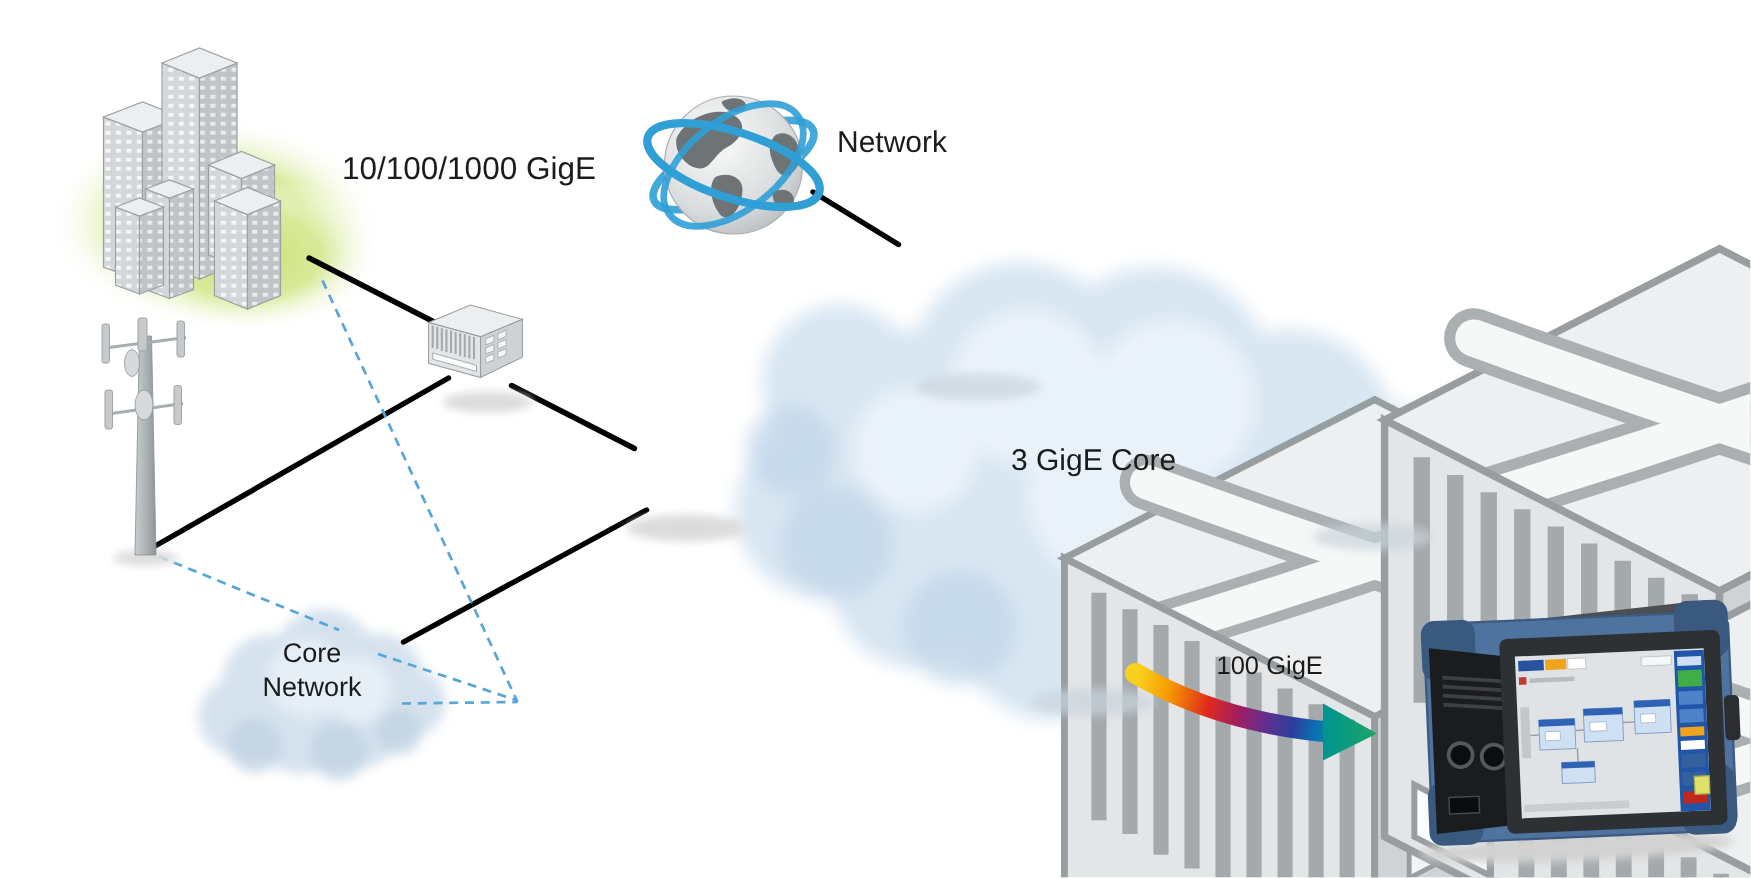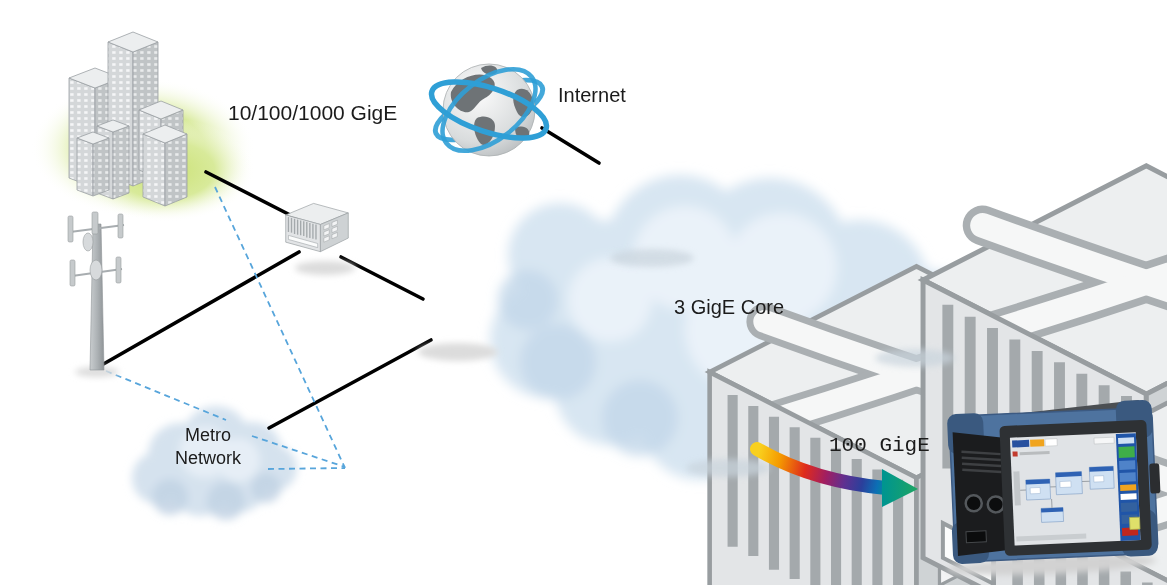--- a/index.html
+++ b/index.html
@@ -10,21 +10,21 @@
   #stage svg.diagram{position:absolute;left:0;top:0;}
   .lbl{
     position:absolute;color:#1b1b1b;white-space:nowrap;
     font-family:"Liberation Sans", sans-serif;
   }
   .lbl-access {left:228px;top:101px;font-size:21px;}
   .lbl-internet{left:558px;top:84px;font-size:20px;}
   .lbl-core    {left:674px;top:296px;font-size:20px;}
   .lbl-metro   {left:160px;top:424px;font-size:18px;width:96px;
                 text-align:center;white-space:normal;line-height:1.25;}
-  .lbl-tester  {left:829px;top:434px;font-size:21px;font-family:Liberation Mono, monospace;}
+  .lbl-tester  {left:811px;top:434px;font-size:17px;}
 </style>
 </head>
 <body>
 
 <div id="stage">
 
 <svg class="diagram" width="1167" height="585" viewBox="0 0 1167 585">
   <defs>
     <filter id="soft6" x="-40%" y="-40%" width="180%" height="180%">
           <feGaussianBlur stdDeviation="6"></feGaussianBlur>
@@ -357,18 +357,18 @@
         <rect x="1040" y="508" width="22" height="4" fill="#2e62b4"></rect>
         <line x1="1051" y1="499" x2="1051" y2="508" stroke="#9aa0a5" stroke-width="1"></line>
       </g>
       <rect x="1014" y="535" width="70" height="5" fill="#c9cdd0"></rect>
       <rect x="1128" y="521" width="10" height="12" fill="#dfe06a" stroke="#a8a94e" stroke-width="0.8"></rect>
     </g>
   </g>
 </svg>
 
 <div class="lbl lbl-access">10/100/1000 GigE</div>
-<div class="lbl lbl-internet">Internet</div>
+<div class="lbl lbl-internet">Network</div>
 <div class="lbl lbl-core">3 GigE Core</div>
-<div class="lbl lbl-metro">Metro Network</div>
+<div class="lbl lbl-metro">Core Network</div>
 <div class="lbl lbl-tester">100 GigE</div>
 
 </div>
 
 </body></html>

